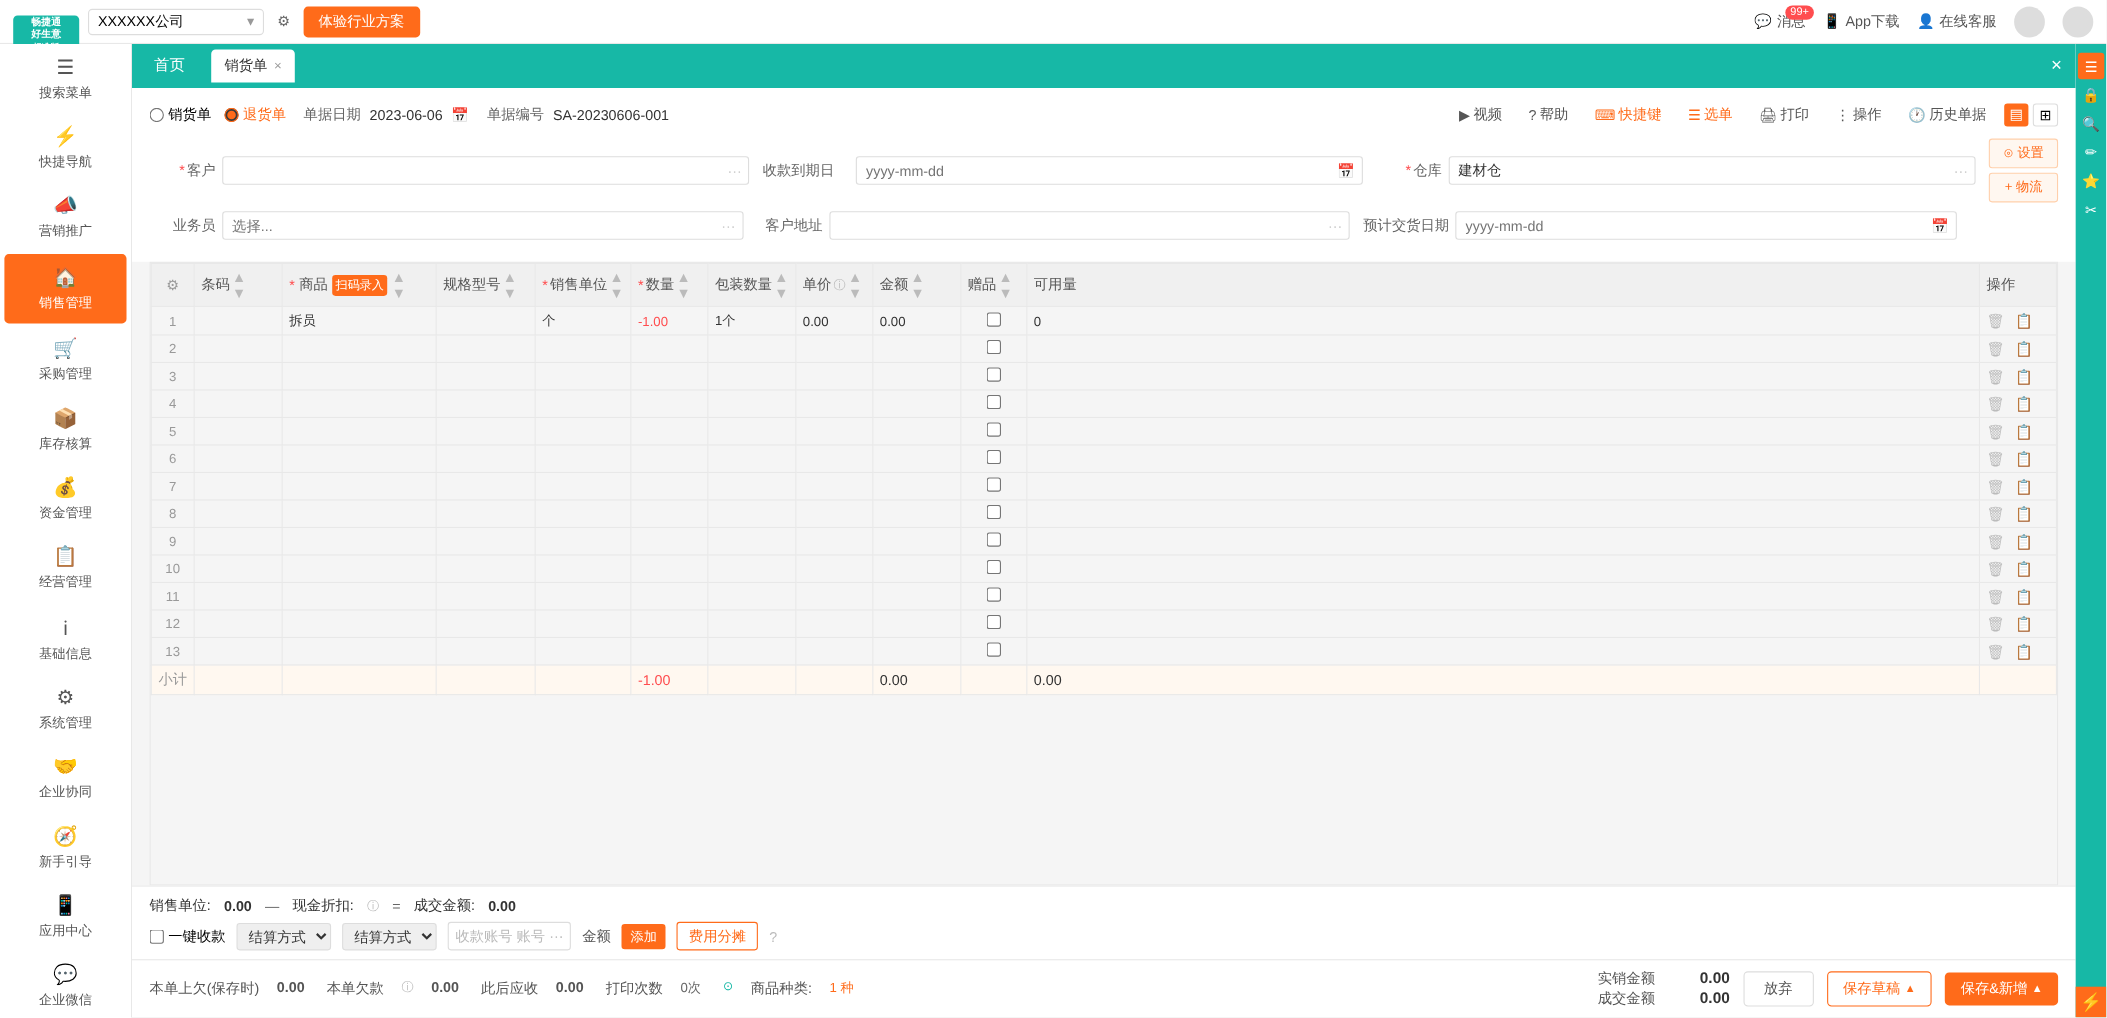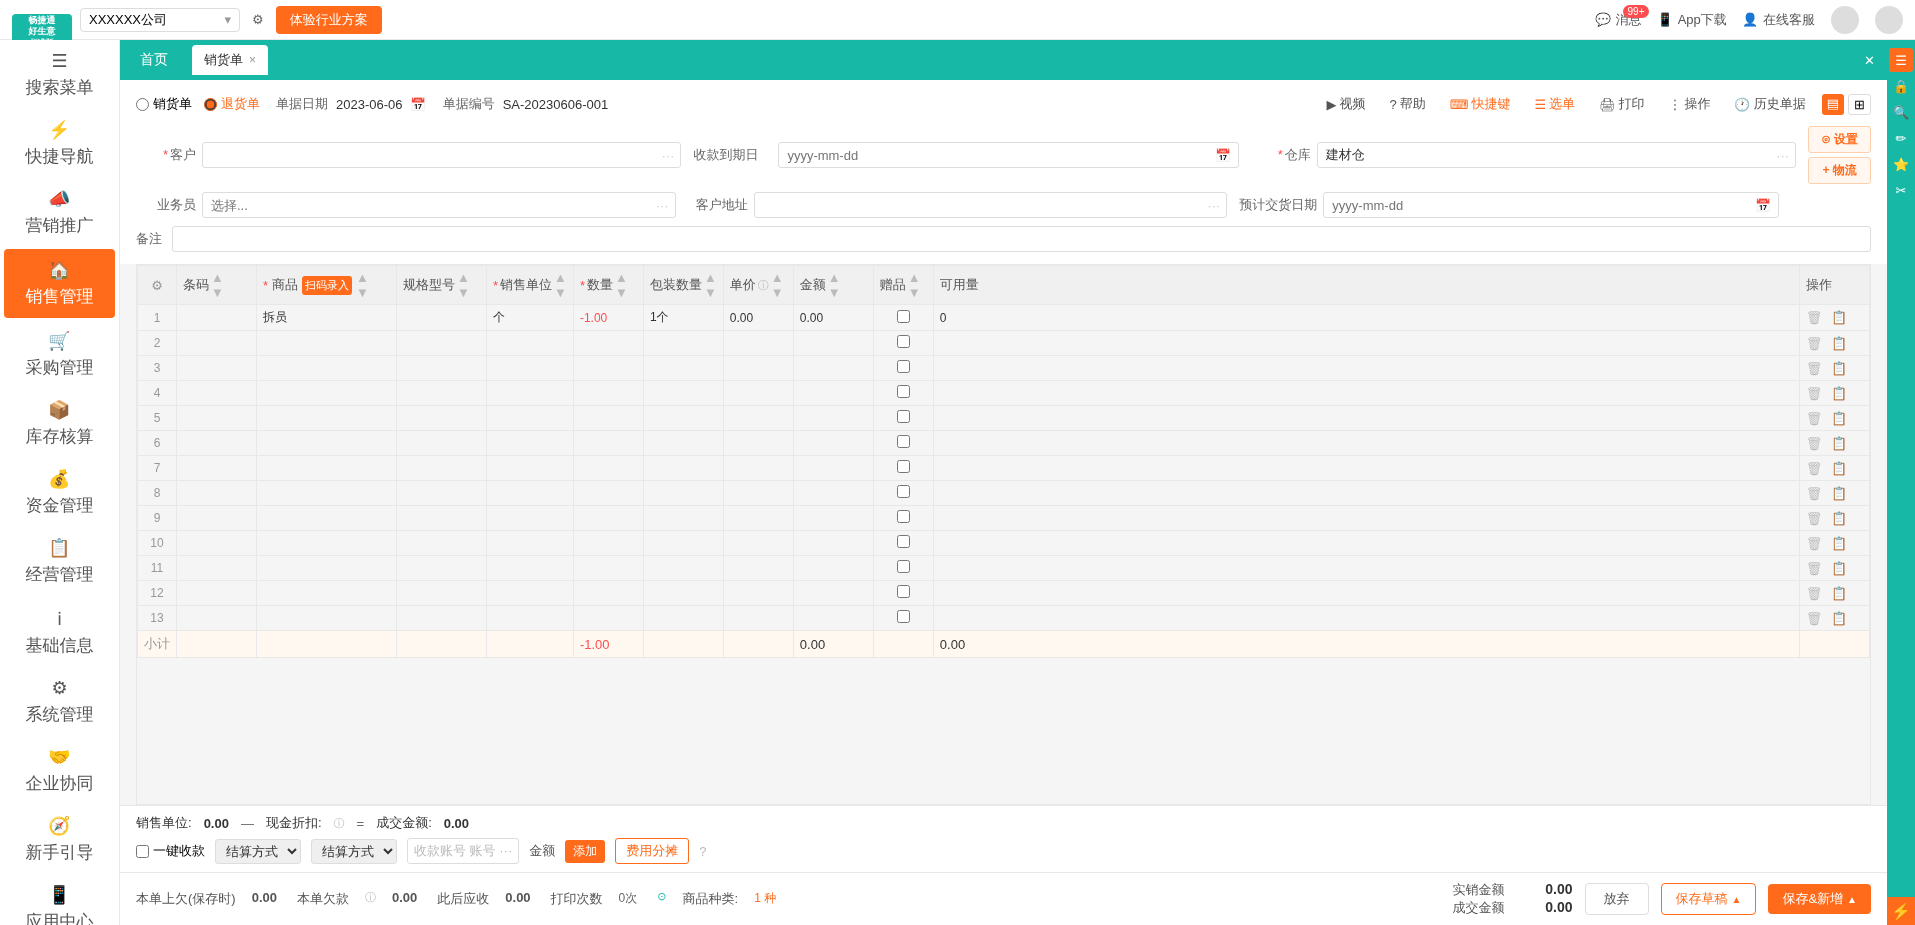--- a/index.html
+++ b/index.html
@@ -19,21 +19,21 @@
     .avatar { width: 28px; height: 28px; border-radius: 50%; background: #ddd; }
 
     
     .main-layout { display: flex; flex: 1; overflow: hidden; }
 
     
     .sidebar { width: 120px; background: #fff; border-right: 1px solid #e8e8e8; display: flex; flex-direction: column; flex-shrink: 0; overflow-y: auto; }
     .sidebar-item { display: flex; flex-direction: column; align-items: center; padding: 10px 4px; cursor: pointer; color: #555; gap: 4px; }
     .sidebar-item.active { background: #ff6b1a; color: #fff; border-radius: 4px; margin: 2px 4px; }
     .sidebar-item .icon { font-size: 18px; }
-    .sidebar-item .label { font-size: 17px; text-align: center; }
+    .sidebar-item .label { font-size: 12px; text-align: center; }
 
     
     .content-area { flex: 1; display: flex; flex-direction: column; overflow: hidden; }
 
     
     .tab-bar { height: 40px; background: #17b8a6; display: flex; align-items: center; padding: 0; flex-shrink: 0; }
     .tab-home { padding: 0 20px; height: 100%; display: flex; align-items: center; color: #fff; cursor: pointer; font-size: 14px; }
     .tab-item { background: #fff; height: 30px; display: flex; align-items: center; padding: 0 12px; gap: 6px; border-radius: 4px 4px 0 0; margin-left: 4px; cursor: pointer; font-size: 13px; color: #333; }
     .tab-close { color: #999; font-size: 12px; cursor: pointer; }
     .tab-bar-right { margin-left: auto; color: #fff; padding-right: 12px; cursor: pointer; font-size: 16px; }
@@ -49,21 +49,21 @@
     .form-top-right { margin-left: auto; display: flex; gap: 8px; align-items: center; }
     .toolbar-btn { display: flex; align-items: center; gap: 3px; padding: 3px 8px; cursor: pointer; color: #555; font-size: 12px; border-radius: 3px; }
     .toolbar-btn.orange { color: #ff6b1a; }
     .field-group { display: flex; align-items: center; gap: 6px; }
     .field-label { color: #666; min-width: 60px; text-align: right; white-space: nowrap; }
     .field-label.required::before { content: '*'; color: #ff4d4f; margin-right: 2px; }
     .field-input-wrapper { flex: 1; display: flex; align-items: center; border: 1px solid #ddd; border-radius: 3px; min-height: 26px; }
     .field-input-wrapper input { flex: 1; border: none; outline: none; padding: 4px 8px; font-size: 13px; color: #333; background: transparent; }
     .field-input-wrapper .dots { color: #ccc; padding: 0 6px; cursor: pointer; }
     .field-input-wrapper .cal-icon { color: #17b8a6; padding: 0 6px; cursor: pointer; }
-    .right-side-btns { display: flex; flex-direction: column; gap: 4px; font-weight: bold; }
+    .right-side-btns { display: flex; flex-direction: column; gap: 4px; }
     .side-btn { padding: 4px 12px; border-radius: 3px; cursor: pointer; font-size: 12px; text-align: center; }
     .side-btn.setting { background: #fff7f0; color: #ff6b1a; border: 1px solid #ffcfab; }
     .side-btn.logistics { background: #fff7f0; color: #ff6b1a; border: 1px solid #ffcfab; }
 
     .form-row { display: flex; align-items: center; gap: 10px; margin-top: 6px; }
     .note-label { color: #666; }
 
     
     .table-wrapper { flex: 1; overflow: auto; border: 1px solid #e8e8e8; margin: 0 16px; }
     table { width: 100%; border-collapse: collapse; }
@@ -340,26 +340,20 @@
         <div class="field-group" style="flex:1;">
           <span class="field-label">预计交货日期</span>
           <div class="field-input-wrapper" style="flex:1;">
             <input type="text" placeholder="yyyy-mm-dd" style="flex: 1 1 0%; border: none; outline: none; padding: 4px 8px; font-size: 13px; color: rgb(187, 187, 187);">
             <span class="cal-icon">📅</span>
           </div>
         </div>
         <div style="width:80px;"></div>
       </div>
 
-      <div class="form-row">
-        <span class="note-label">备注</span>
-        <div class="field-input-wrapper" style="flex:1;">
-          <input type="text" style="flex: 1 1 0%; border: none; outline: none; padding: 4px 8px; font-size: 13px;">
-        </div>
-      </div>
     </div>
 
     <div class="table-wrapper">
       <table>
         <thead>
           <tr>
             <th class="col-num"><span>⚙</span></th>
             <th class="col-barcode">
                 <div class="th-sort">
                   <span>条码</span>

